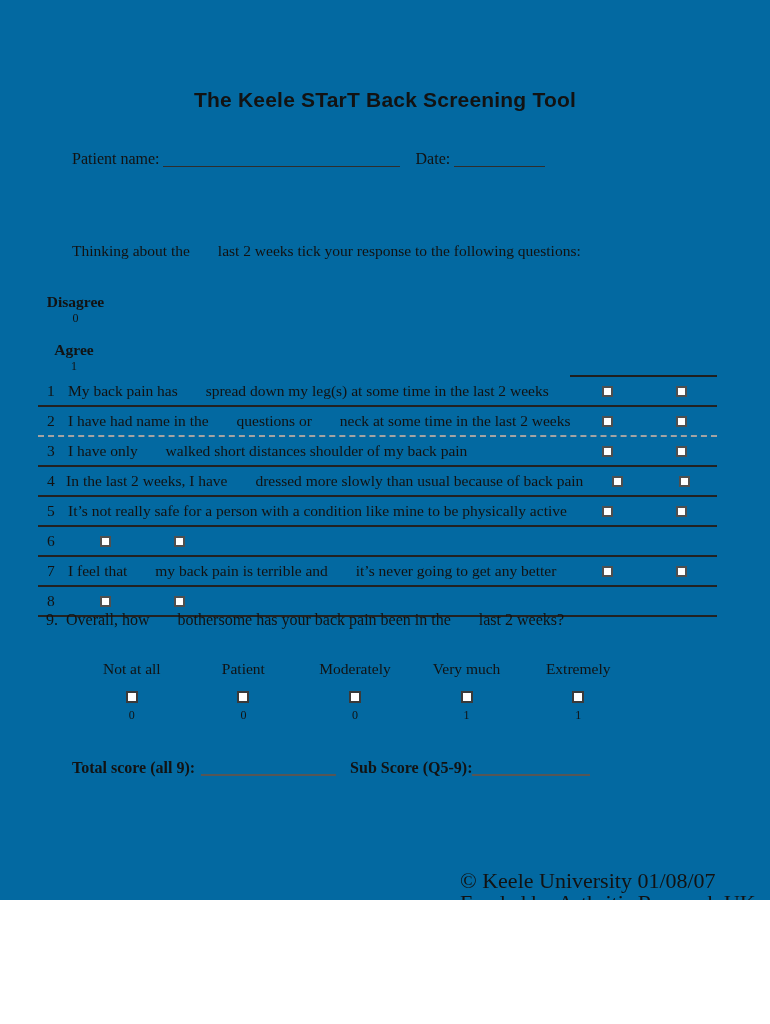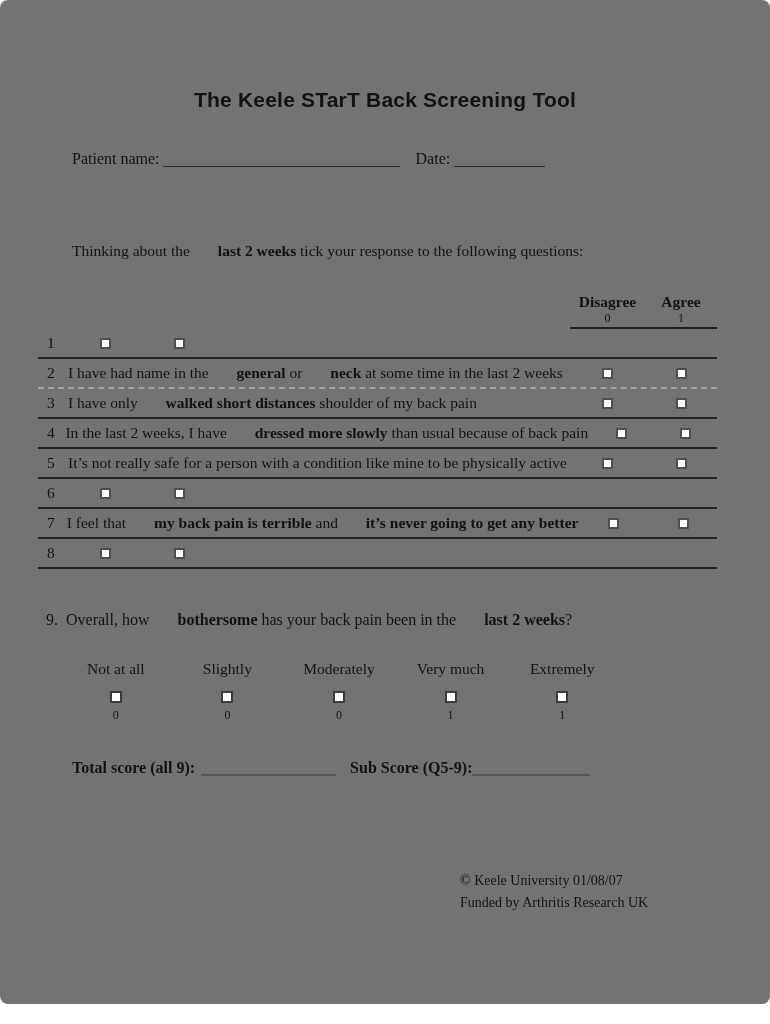--- a/index.html
+++ b/index.html
@@ -2,48 +2,48 @@
 <html><head>
 <meta charset="utf-8">
 <style>
   * { margin:0; padding:0; box-sizing:border-box; }
   html,body { background:#ffffff; }
   body {
     width:770px; height:1024px;
     font-family:"Liberation Serif", serif;
     color:#121212;
   }
-  .page { position:relative; width:770px; height:1004px; background:#737373; overflow:hidden;border-radius:8px; }
-
-  .b { font-weight:bold;padding-left:24px; }
+  .page { position:relative; width:770px; height:900px; background:#0369a1; overflow:hidden; }
+
+  .b { font-weight:normal;padding-left:24px; }
 
   .title {
     position:absolute; top:88px; left:0; width:100%;
     text-align:center;
     font-family:"Liberation Sans", sans-serif;
     font-weight:bold; font-size:21px; letter-spacing:0.2px;
   }
 
   .patient-row { position:absolute; top:150px; left:72px; font-size:16px; white-space:nowrap; }
   .write-line {
     display:inline-block; border-bottom:1.5px solid #2e2e2e;
     height:16px; vertical-align:-3px;
   }
   .name-line { width:237px; margin-left:3px; }
   .date-lbl  { margin-left:16px; }
   .date-line { width:91px; margin-left:4px; }
 
   .instruction { position:absolute; top:242px; left:72px; font-size:15.5px; white-space:nowrap; }
 
   .qtable { position:absolute; top:293px; left:38px; width:679px; }
-  .thead { display:flex; }
+  .thead { display:flex;flex-direction:column; }
   .thead .spacer { flex:1; }
   .col-head { text-align:center; padding-bottom:2px; }
   .col-head.disagree { width:75px; }
-  .col-head.agree    { width:72px; }
+  .col-head.agree    { width:72px;margin-top:14px; }
   .col-label { font-weight:bold; font-size:15.5px; line-height:18px; }
   .col-score { font-size:12px; line-height:14px; }
   .header-rule { margin-left:auto; width:147px; height:2px; background:#1f1f1f; }
 
   .qrow {
     display:flex; align-items:center; height:30px;
     border-bottom:2px solid #222222;
   }
   .qrow.dashed { border-bottom:2px dashed #a3a3a3; }
   .rnum  { width:30px; padding-left:9px; font-size:15.5px; }
@@ -52,33 +52,33 @@
   .c-disagree { width:75px; }
   .c-agree    { width:72px; }
 
   .checkbox {
     display:inline-block; width:11px; height:11px;
     border:2px solid #4f4f4f; background:#ffffff;
   }
 
   .q9 { position:absolute; top:611px; left:46px; font-size:16px; white-space:nowrap; }
 
-  .options { position:absolute; top:660px; left:60px; width:558px; display:flex; }
+  .options { position:absolute; top:660px; left:76px; width:558px; display:flex; }
   .opt { width:20%; display:flex; flex-direction:column; align-items:center; }
   .opt-label { font-size:15.5px; white-space:nowrap; }
   .opt .checkbox { margin-top:13px; width:12px; height:12px; border-color:#3a3a3a; }
   .opt-score { margin-top:5px; font-size:12px; }
 
   .score-row { position:absolute; top:759px; left:72px; font-size:16px; font-weight:bold; white-space:nowrap; }
   .score-row .write-line { border-bottom:2px solid #565656; }
   .total-line { width:135px; margin-left:6px; }
   .sub-lbl    { margin-left:14px; }
   .sub-line   { width:118px; }
 
-  .footer { position:absolute; top:870px; left:460px; font-size:14px; line-height:21.5px; }
+  .footer { position:absolute; top:870px; left:460px; font-size:22px; line-height:21.5px; }
 </style>
 </head>
 <body>
 
 <div class="page">
 
   <h1 class="title">The Keele STarT Back Screening Tool</h1>
 
   <div class="patient-row">
     <span>Patient name:</span><span class="write-line name-line"></span><span class="date-lbl">Date:</span><span class="write-line date-line"></span>
@@ -95,30 +95,31 @@
       </div>
       <div class="col-head agree">
         <div class="col-label">Agree</div>
         <div class="col-score">1</div>
       </div>
     </div>
     <div class="header-rule"></div>
     <div id="rows">
         <div class="qrow">
           <div class="rnum">1</div>
+          <div class="rtext"><span>My back pain has </span><span class="b">spread down my leg(s)</span><span> at some time in the last 2 weeks</span></div>
           <div class="ccell c-disagree">
             <span class="checkbox"></span>
           </div>
           <div class="ccell c-agree">
             <span class="checkbox"></span>
           </div>
         </div>
         <div class="qrow dashed">
           <div class="rnum">2</div>
-          <div class="rtext"><span>I have had name in the </span><span class="b">general</span><span> or </span><span class="b">neck</span><span> at some time in the last 2 weeks</span></div>
+          <div class="rtext"><span>I have had name in the </span><span class="b">questions</span><span> or </span><span class="b">neck</span><span> at some time in the last 2 weeks</span></div>
           <div class="ccell c-disagree">
             <span class="checkbox"></span>
           </div>
           <div class="ccell c-agree">
             <span class="checkbox"></span>
           </div>
         </div>
         <div class="qrow">
           <div class="rnum">3</div>
           <div class="rtext"><span>I have only </span><span class="b">walked short distances</span><span> shoulder of my back pain</span></div>
@@ -182,21 +183,21 @@
 
   <p class="q9" id="q9"><span>9.&nbsp; Overall, how </span><span class="b">bothersome</span><span> has your back pain been in the </span><span class="b">last 2 weeks</span><span>?</span></p>
 
   <div class="options" id="options">
       <div class="opt">
         <div class="opt-label">Not at all</div>
         <span class="checkbox"></span>
         <div class="opt-score">0</div>
       </div>
       <div class="opt">
-        <div class="opt-label">Slightly</div>
+        <div class="opt-label">Patient</div>
         <span class="checkbox"></span>
         <div class="opt-score">0</div>
       </div>
       <div class="opt">
         <div class="opt-label">Moderately</div>
         <span class="checkbox"></span>
         <div class="opt-score">0</div>
       </div>
       <div class="opt">
         <div class="opt-label">Very much</div>

